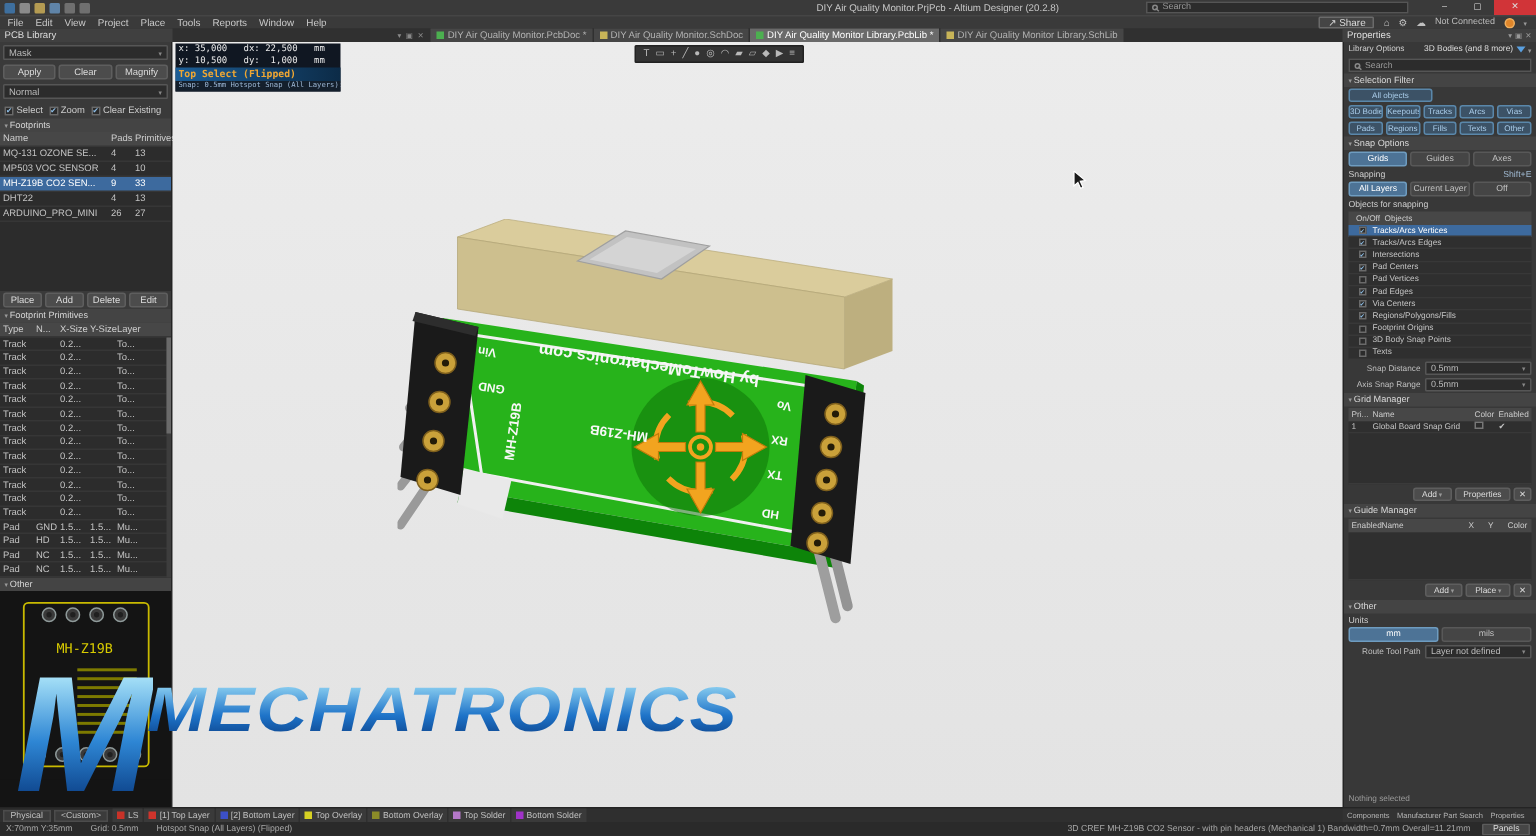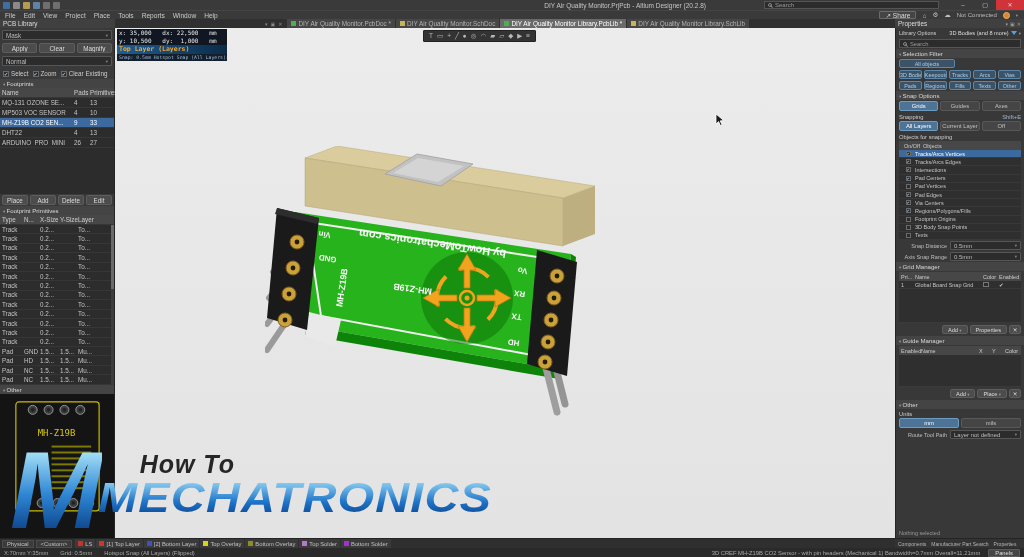--- a/index.html
+++ b/index.html
@@ -487,21 +487,21 @@
         </g>
         <text x="57" y="42" text-anchor="middle" font-size="9" fill="#d8cb00" font-family="DejaVu Sans Mono, monospace">MH-Z19B</text>
       </svg>
     </div>
   </div>
 
   <div class="canvas">
     <div class="hud">
       <div class="hud-line">x: 35,000   dx: 22,500   mm</div>
       <div class="hud-line">y: 10,500   dy:  1,000   mm</div>
-      <div class="hud-layer">Top Layer (Layers)</div>
+      <div class="hud-layer">Top Select (Flipped)</div>
       <div class="hud-snap">Snap: 0.5mm  Hotspot Snap (All Layers): 0.6mm</div>
     </div>
     <div class="floattb">
       <span style="display:flex;gap:4px">
 
       <span class="ticon">T</span>
           <span class="ticon">▭</span>
           <span class="ticon">+</span>
           <span class="ticon">╱</span>
           <span class="ticon">●</span>
@@ -861,17 +861,16 @@
   <div class="status-right">
     <span>3D CREF MH-Z19B CO2 Sensor - with pin headers (Mechanical 1)   Bandwidth=0.7mm   Overall=11.21mm</span>
     <span class="panelsbtn">Panels</span>
   </div>
 </div>
 
 <div class="watermark">
   <div class="wm-row">
     <span class="wm-m">M</span>
     <span class="wm-texts">
-      <div class="wm-howto">How To</div>
       <div class="wm-mech">MECHATRONICS</div>
     </span>
   </div>
 </div>
 
 </body></html>

